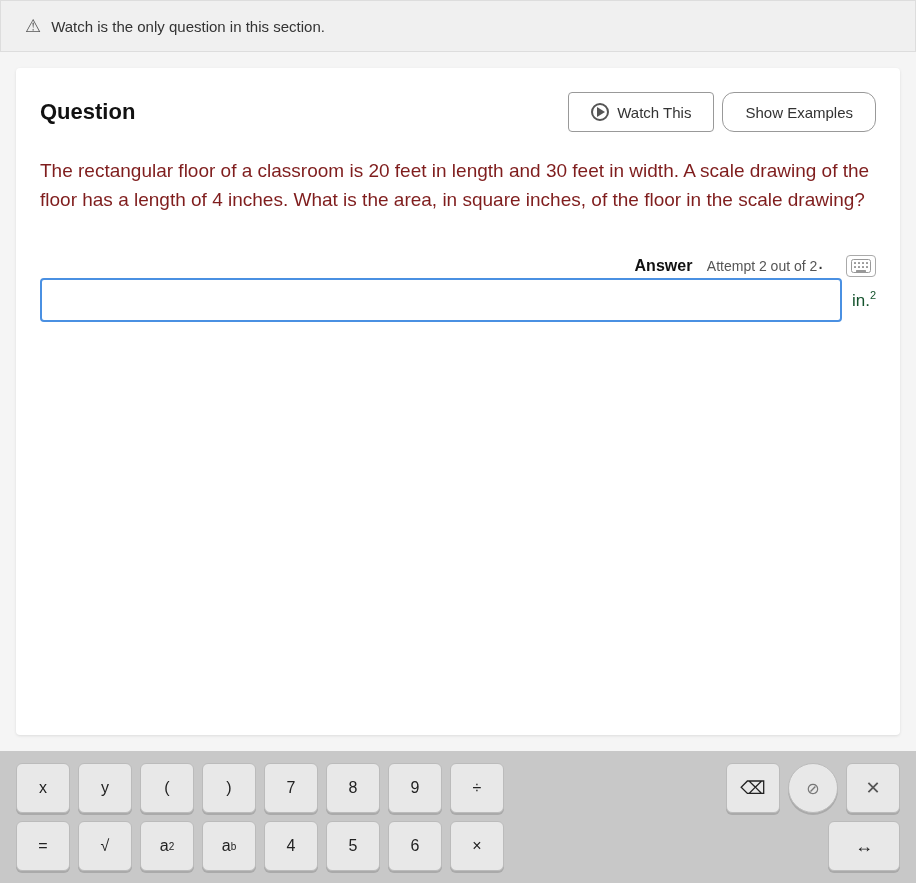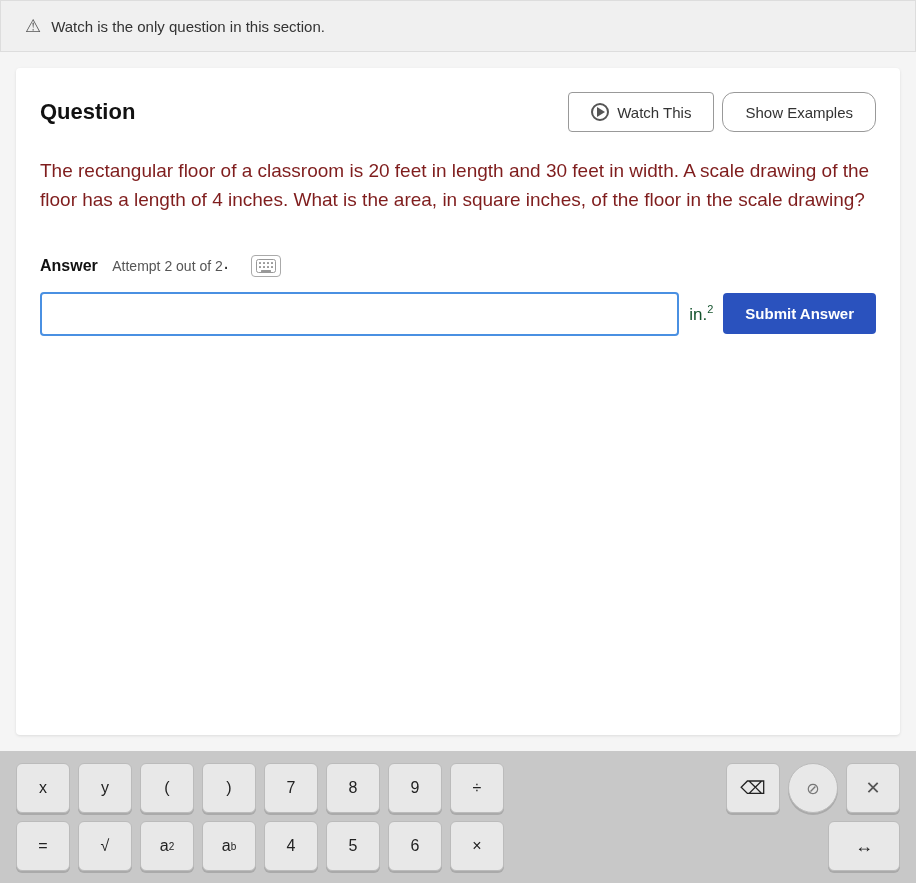--- a/index.html
+++ b/index.html
@@ -114,22 +114,22 @@
       margin-bottom: 40px;
     }
 
     .answer-section {
       margin-top: 10px;
     }
 
     .answer-label-row {
       display: flex;
       align-items: center;
-      justify-content: flex-start;
-      margin-bottom: 14px;
+      justify-content: flex-end;
+      margin-bottom: 0;
     }
 
     .answer-label {
       font-weight: 700;
       font-size: 16px;
       color: #111;
     }
 
     .attempt-label {
       font-weight: 400;
@@ -313,21 +313,20 @@
             </svg>
           </div>
         </div>
       </div>
 
       <div class="answer-input-row">
         <input class="answer-input" type="text" style="">
         <span class="unit-label">
           in.<span class="unit-sup">2</span>
         </span>
-        <button class="btn-submit">Submit Answer</button>
       </div>
     </div>
 
   </div>
 </div>
 
 <div class="keyboard-panel">
 
   <div class="keyboard-row">
     <div class="key">x</div>

